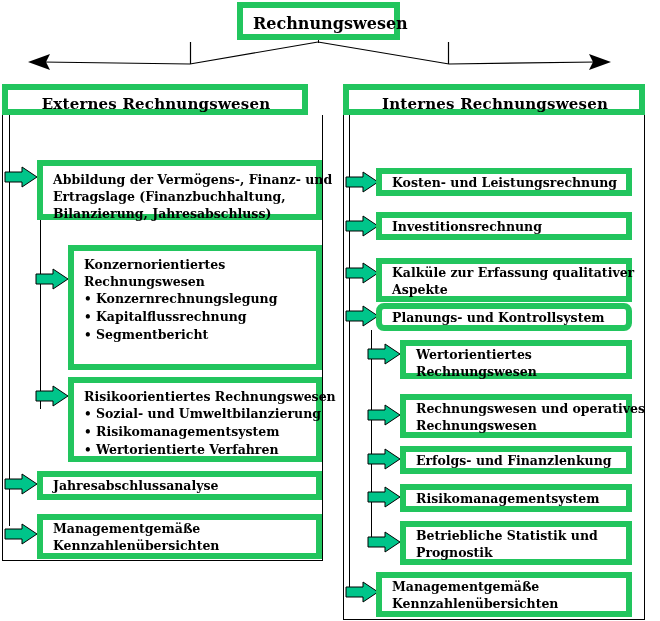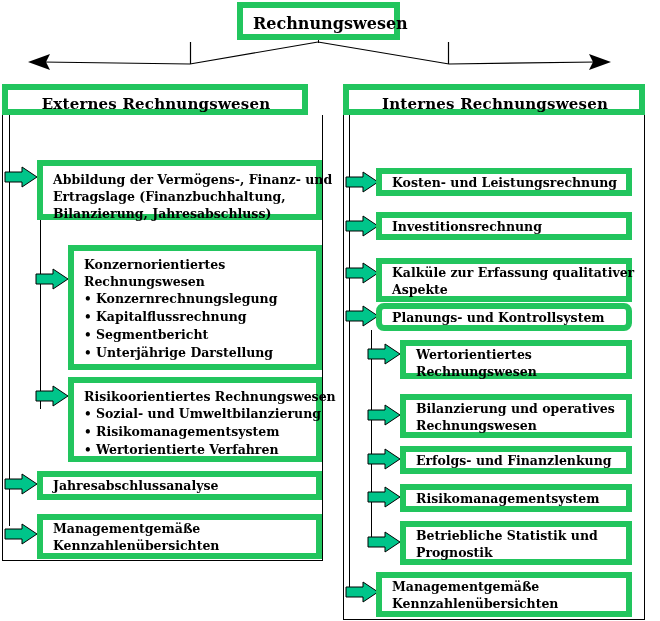--- a/index.html
+++ b/index.html
@@ -144,21 +144,20 @@
         <polygon points="1,6 18,6 18,1 33,11 18,21 18,16 1,16" fill="#00C58A" stroke="#000" stroke-width="1"></polygon>
       </svg>
   </div>
   <div class="box" style="left:68px; top:245px; width:254px; height:125px;">
     <span class="lines">
       <span class="ln">Konzernorientiertes</span>
       <span class="ln">Rechnungswesen</span>
       <span class="bl">Konzernrechnungslegung</span>
       <span class="bl">Kapitalflussrechnung</span>
       <span class="bl">Segmentbericht</span>
-      <span class="bl">Unterjährige Darstellung</span>
     </span>
   </div>
 
   <div class="garrow" style="left:35px; top:385px;">
     <svg viewBox="0 0 34 22">
         <polygon points="1,6 18,6 18,1 33,11 18,21 18,16 1,16" fill="#00C58A" stroke="#000" stroke-width="1"></polygon>
       </svg>
   </div>
   <div class="box" style="left:68px; top:377px; width:254px; height:85px;">
     <span class="lines">
@@ -258,21 +257,21 @@
     </span>
   </div>
 
   <div class="garrow" style="left:367px; top:404px;">
     <svg viewBox="0 0 34 22">
         <polygon points="1,6 18,6 18,1 33,11 18,21 18,16 1,16" fill="#00C58A" stroke="#000" stroke-width="1"></polygon>
       </svg>
   </div>
   <div class="box center-v" style="left:400px; top:394px; width:232px; height:44px;">
     <span class="lines">
-      <span class="ln">Bilanzierung und operatives</span>
+      <span class="ln">Rechnungswesen und operatives</span>
       <span class="ln">Rechnungswesen</span>
     </span>
   </div>
 
   <div class="garrow" style="left:367px; top:448px;">
     <svg viewBox="0 0 34 22">
         <polygon points="1,6 18,6 18,1 33,11 18,21 18,16 1,16" fill="#00C58A" stroke="#000" stroke-width="1"></polygon>
       </svg>
   </div>
   <div class="box center-v" style="left:400px; top:446px; width:232px; height:28px;">

